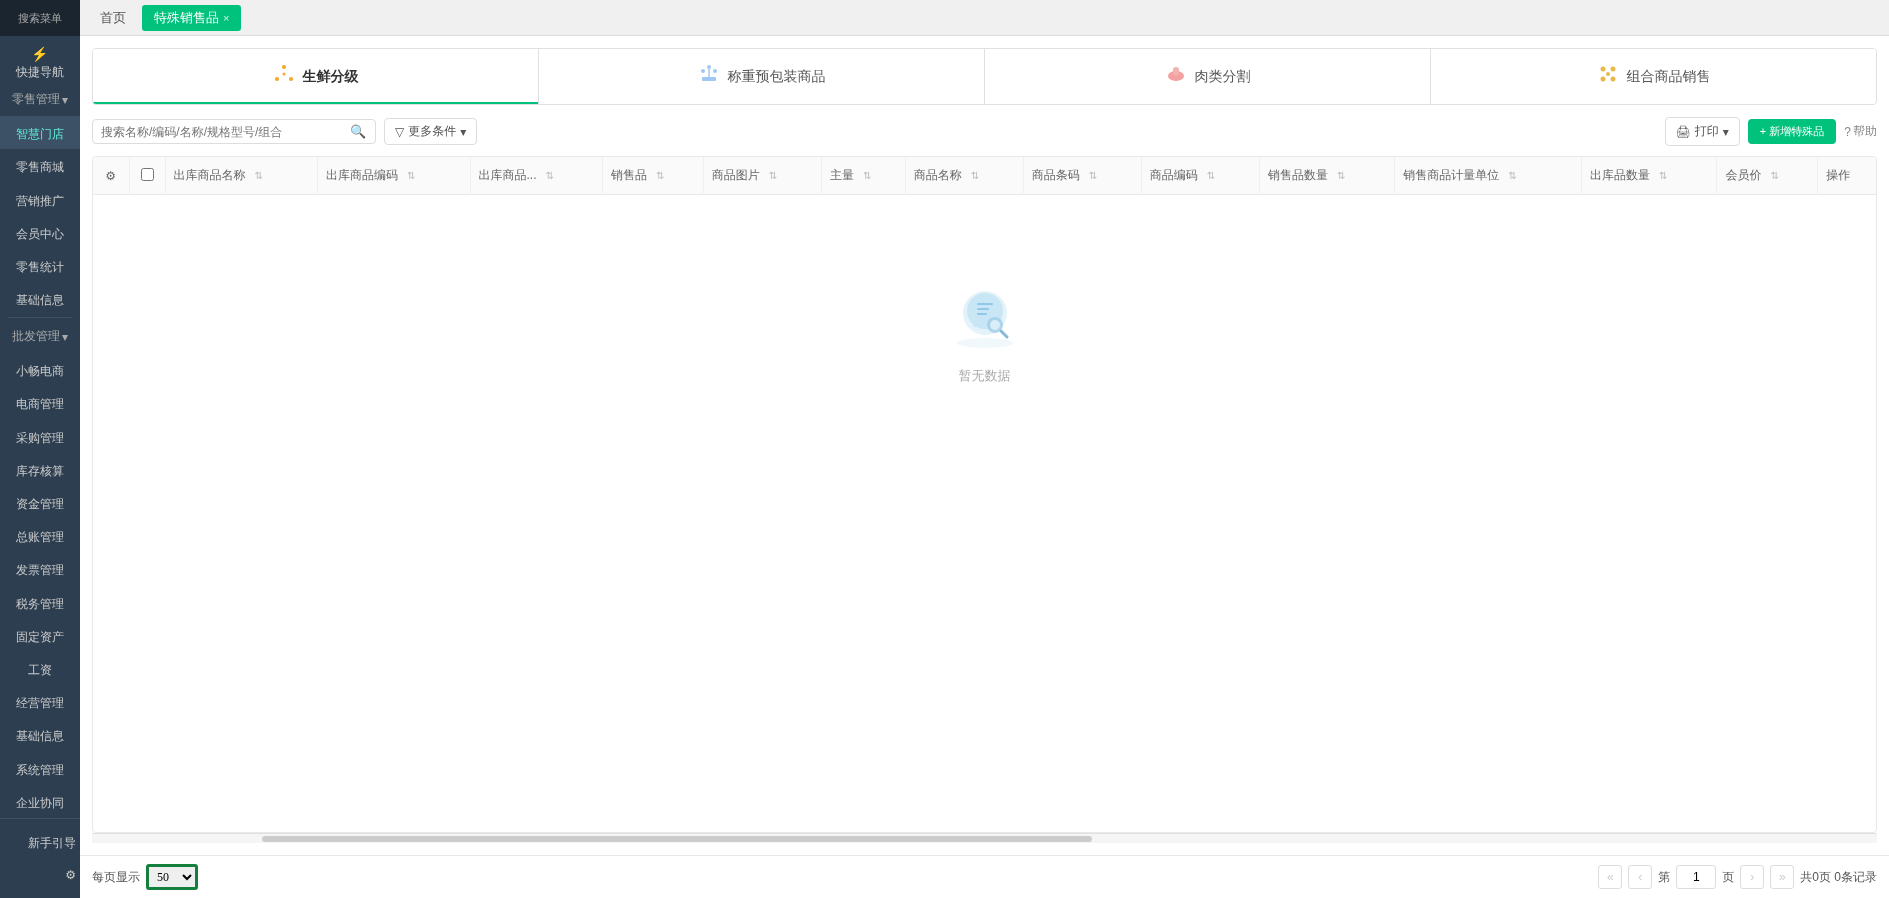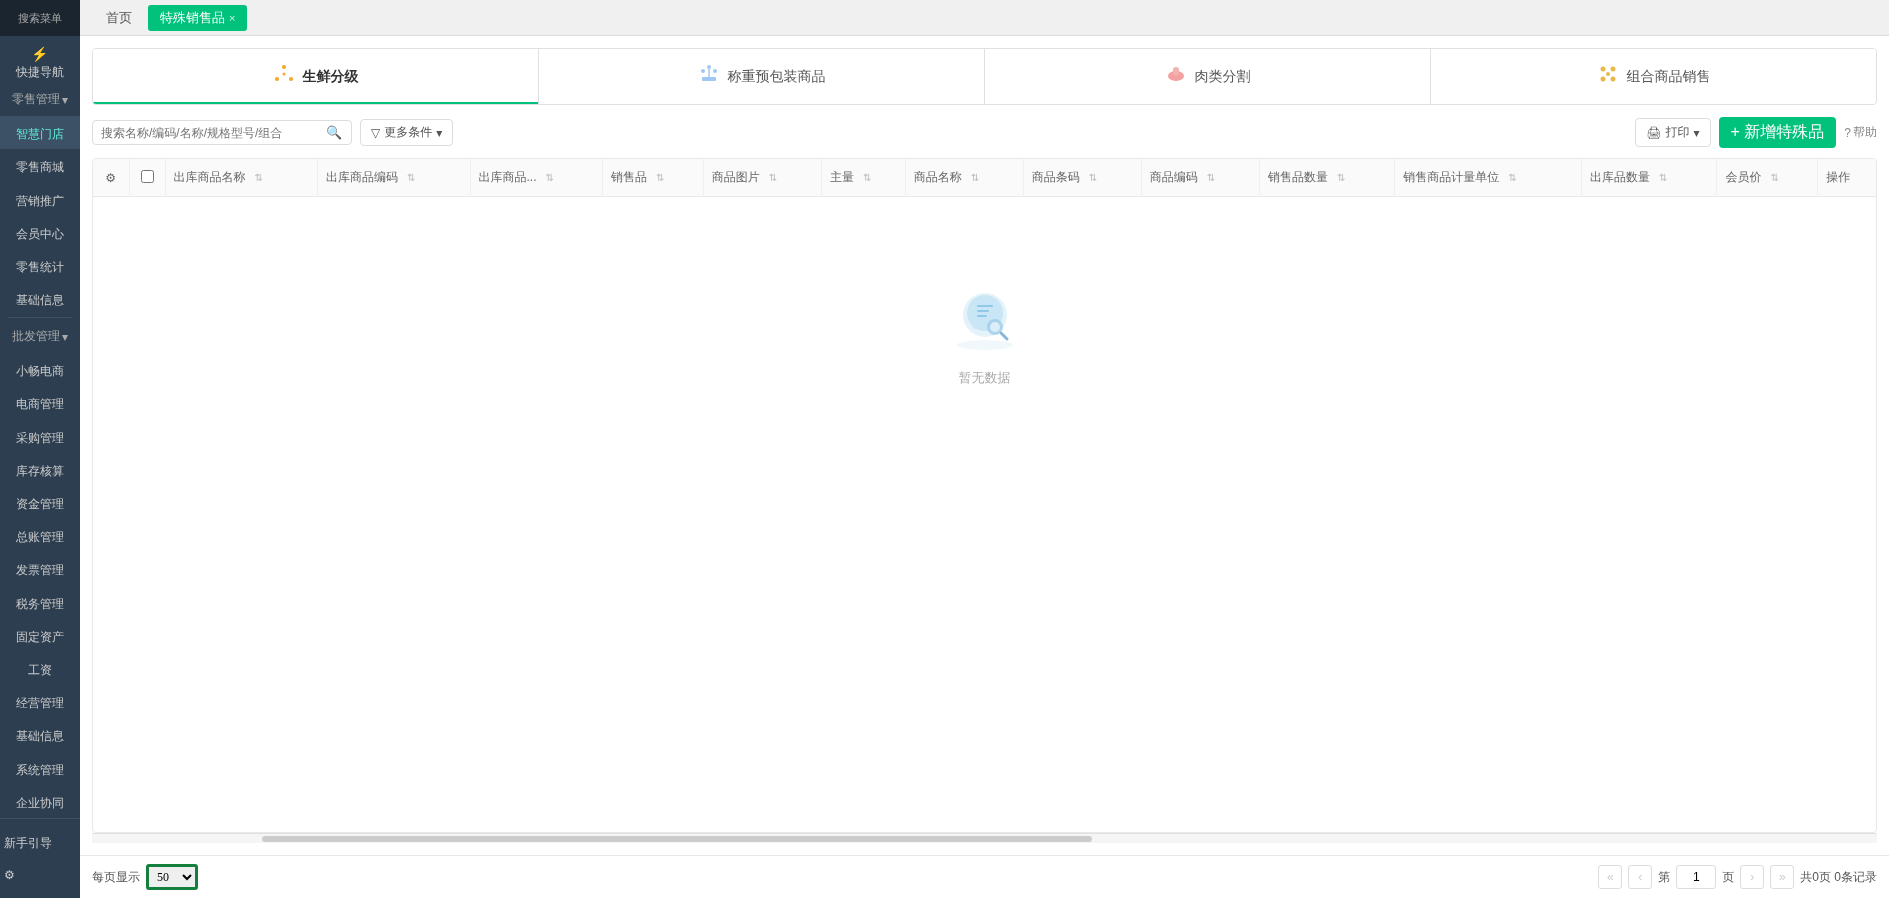--- a/index.html
+++ b/index.html
@@ -52,39 +52,39 @@
       gap: 2px;
     }
     .sidebar-divider { height: 1px; background: #3d5166; margin: 2px 8px; }
     .sidebar-bottom {
       margin-top: auto;
       padding: 8px 0;
       border-top: 1px solid #3d5166;
     }
     .sidebar-bottom-item {
       padding: 8px 4px;
-      text-align: left;
+      text-align: right;
       font-size: 12px;
       color: #ccc;
       cursor: pointer;
     }
 
     
     .main-area {
       flex: 1;
       display: flex;
       flex-direction: column;
       overflow: hidden;
     }
 
     
     .top-bar {
       background: #f0f0f0;
       border-bottom: 1px solid #ddd;
-      padding: 0 18px;
+      padding: 0 12px;
       display: flex;
       align-items: center;
       gap: 8px;
       height: 36px;
       flex-shrink: 0;
     }
     .tab-home {
       font-size: 13px;
       color: #555;
       cursor: pointer;
@@ -156,21 +156,21 @@
       align-items: center;
       gap: 8px;
     }
     .search-box {
       display: flex;
       align-items: center;
       border: 1px solid #ddd;
       border-radius: 4px;
       padding: 4px 8px;
       background: #fff;
-      width: 260px;
+      width: 284px;
     }
     .search-box input {
       border: none;
       outline: none;
       font-size: 12px;
       color: #666;
       width: 100%;
       background: transparent;
     }
     .search-icon-btn {
@@ -206,21 +206,21 @@
       cursor: pointer;
       font-size: 12px;
       color: #555;
     }
     .add-btn {
       background: #00c27d;
       color: #fff;
       border: none;
       border-radius: 4px;
       padding: 5px 12px;
-      font-size: 16px;
+      font-size: 11px;
       cursor: pointer;
       display: flex;
       align-items: center;
       gap: 4px;
     }
     .help-btn {
       display: flex;
       align-items: center;
       gap: 2px;
       color: #888;

